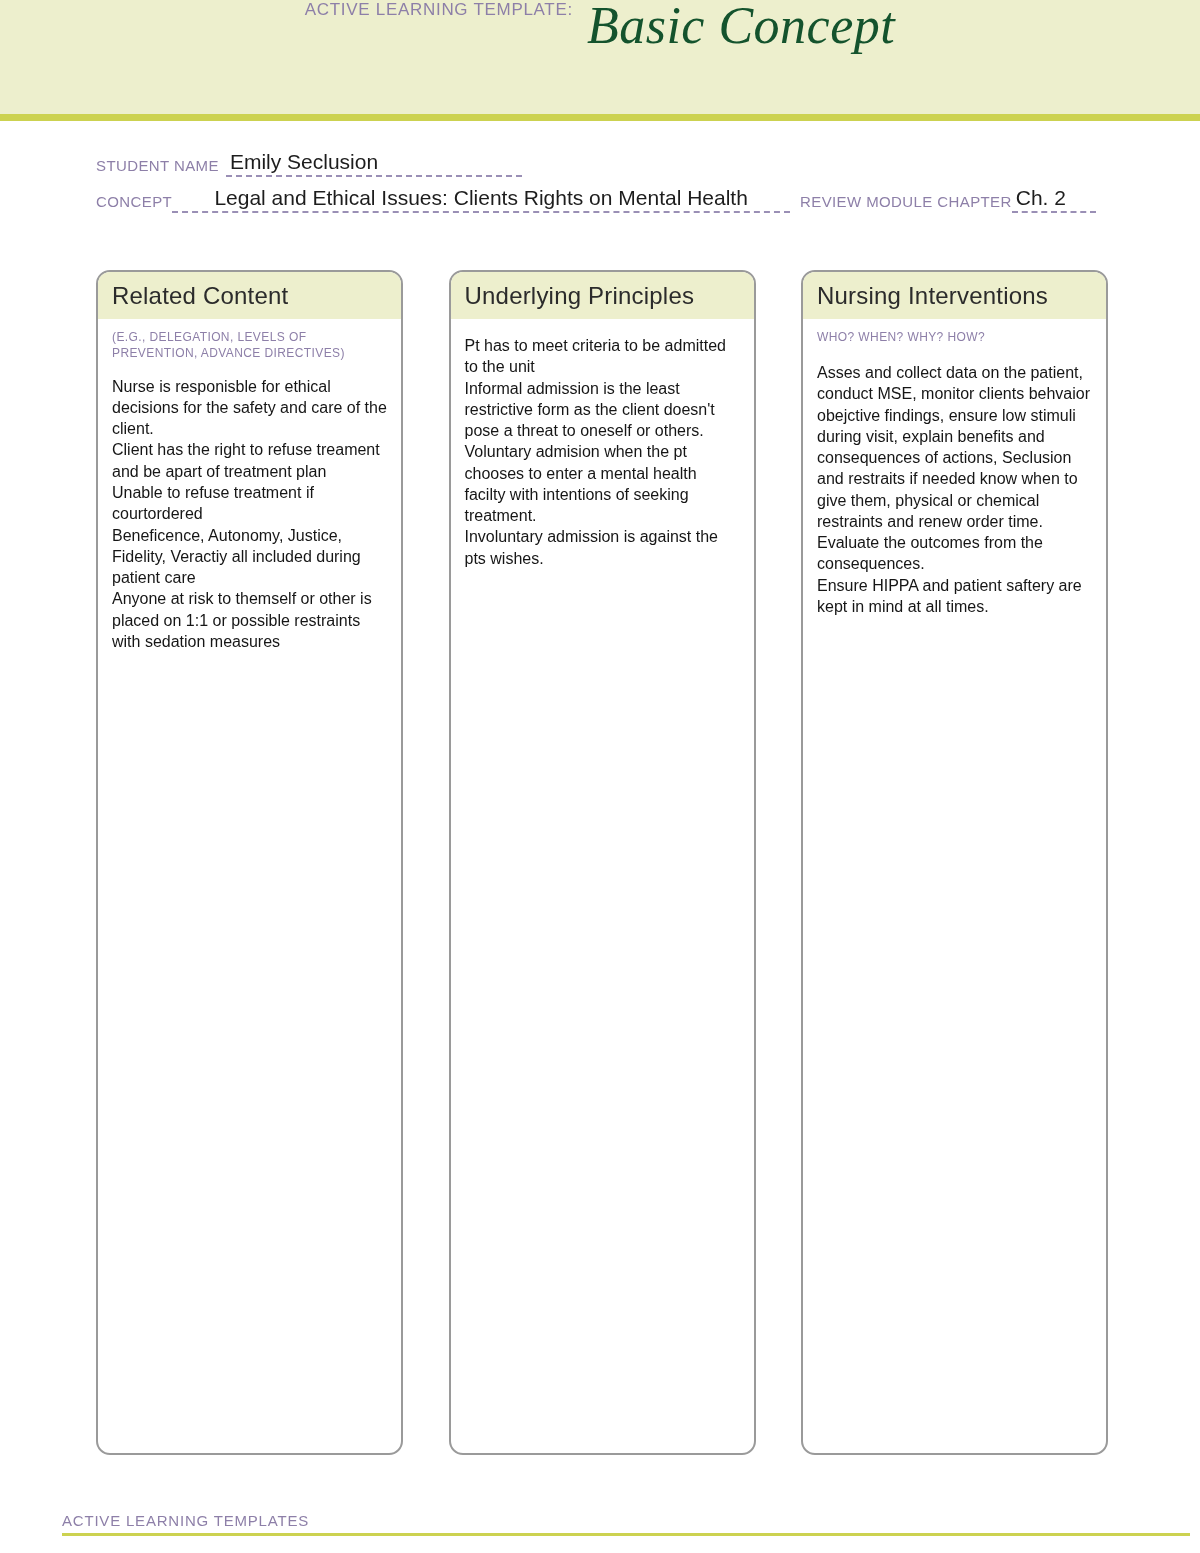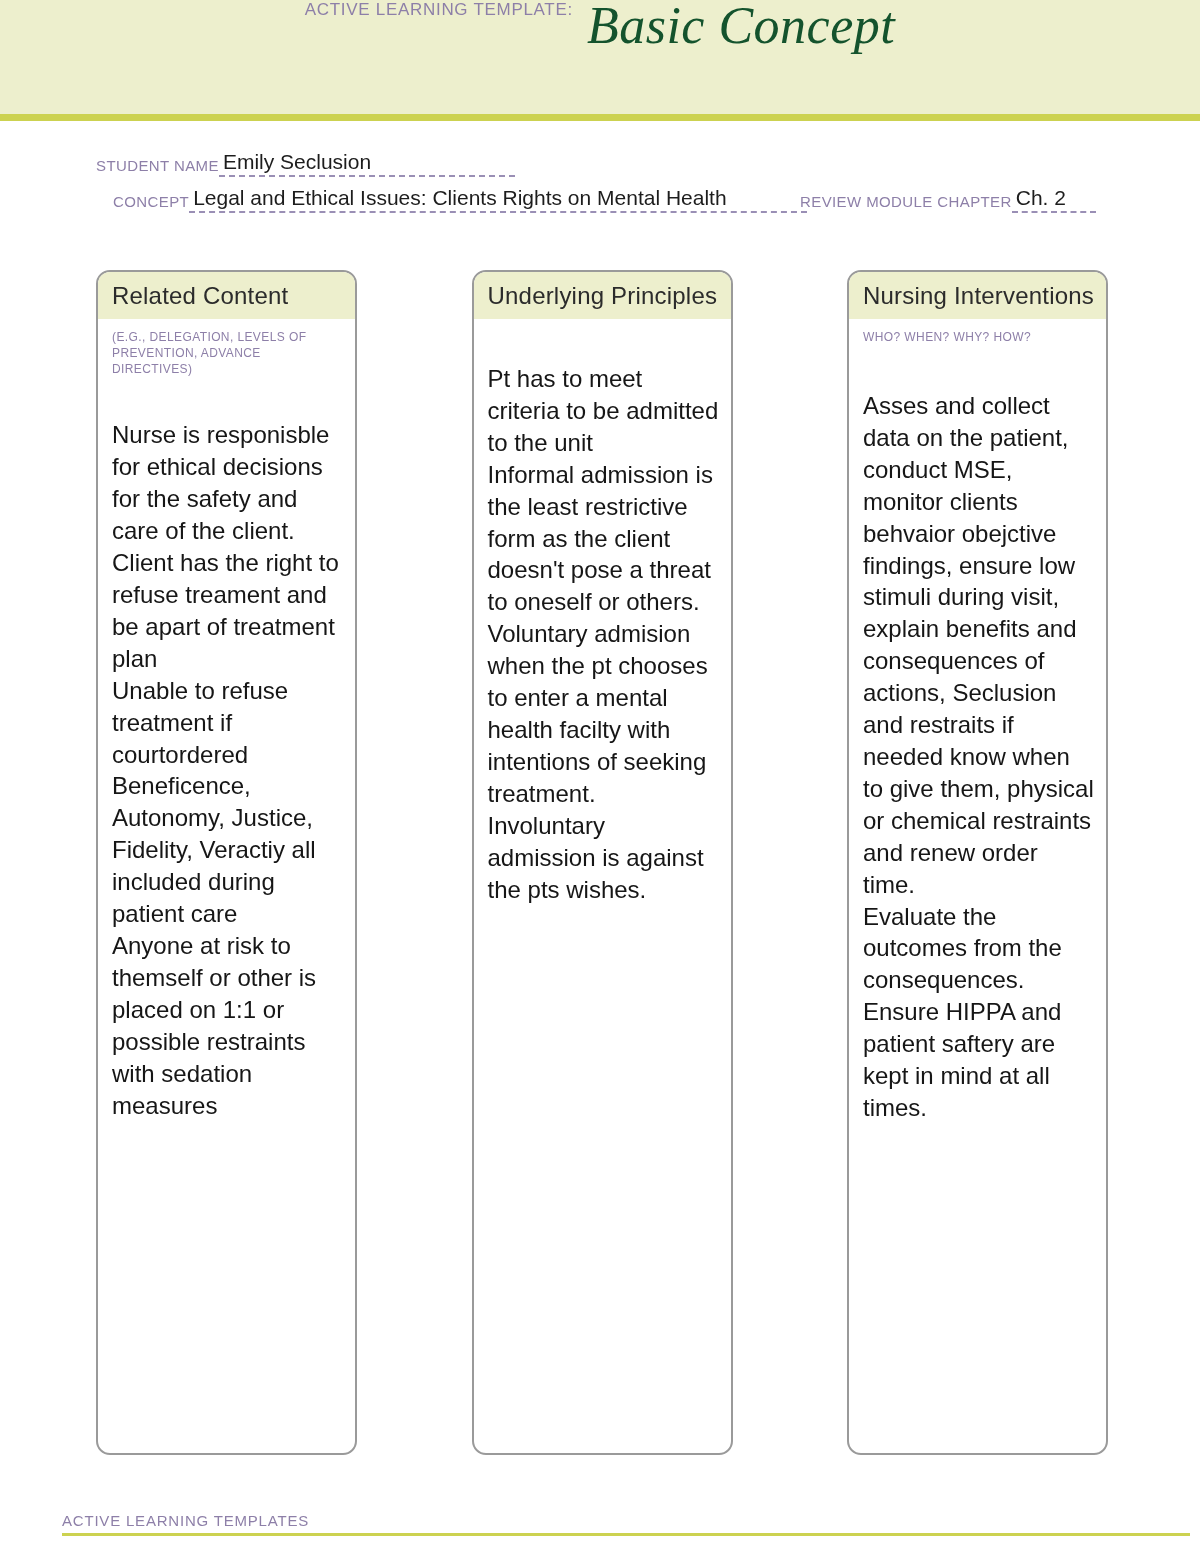--- a/index.html
+++ b/index.html
@@ -64,22 +64,22 @@
     left: 0; top: 121px;
     width: 1200px;
     height: 130px;
   }
   .form-row {
     position: absolute;
     display: flex;
     align-items: flex-end;
     white-space: nowrap;
   }
-  .row-name { left: 96px; top: 29px; }
-  .row-concept { left: 113px; top: 65px; }
+  .row-name { left: 96px; top: 29px; gap: 7px; }
+  .row-concept { left: 96px; top: 65px; text-align: center; }
   .row-chapter { left: 800px; top: 65px; }
 
   .f-label {
     font-size: 15px;
     letter-spacing: 0.4px;
     color: #8d7fa8;
     padding-bottom: 3px;
   }
   .f-value {
     font-size: 21px;
@@ -95,21 +95,21 @@
   
   .cards {
     position: absolute;
     left: 96px; top: 270px;
     width: 1012px;
     height: 1185px;
     display: flex;
     justify-content: space-between;
   }
   .card {
-    width: 261px;
+    width: 307px;
     border: 2px solid #9a9a9a;
     border-radius: 14px;
     background: #ffffff;
     box-sizing: border-box;
     overflow: hidden;
     display: flex;
     flex-direction: column;
   }
   .card-head {
     background: #edefcd;
@@ -125,26 +125,25 @@
     padding: 11px 14px 0 14px;
     font-size: 12px;
     line-height: 1.32;
     letter-spacing: 0.4px;
     color: #8d7fa8;
     min-height: 18px;
   }
   .card-sub.empty { padding-top: 0; min-height: 0; }
   .card-body {
     padding: 14px 12px 10px 14px;
-    font-size: 24px;
+    font-size: 16px;
     line-height: 1.33;
     color: #161616;
     white-space: pre-line;
     flex: 1;
-    margin-top: 28px;
   }
   .card-body.pad-top-lg { padding-top: 16px; }
 
   
   .footer {
     position: absolute;
     left: 62px;
     top: 1512px;
     width: 1128px;
   }

